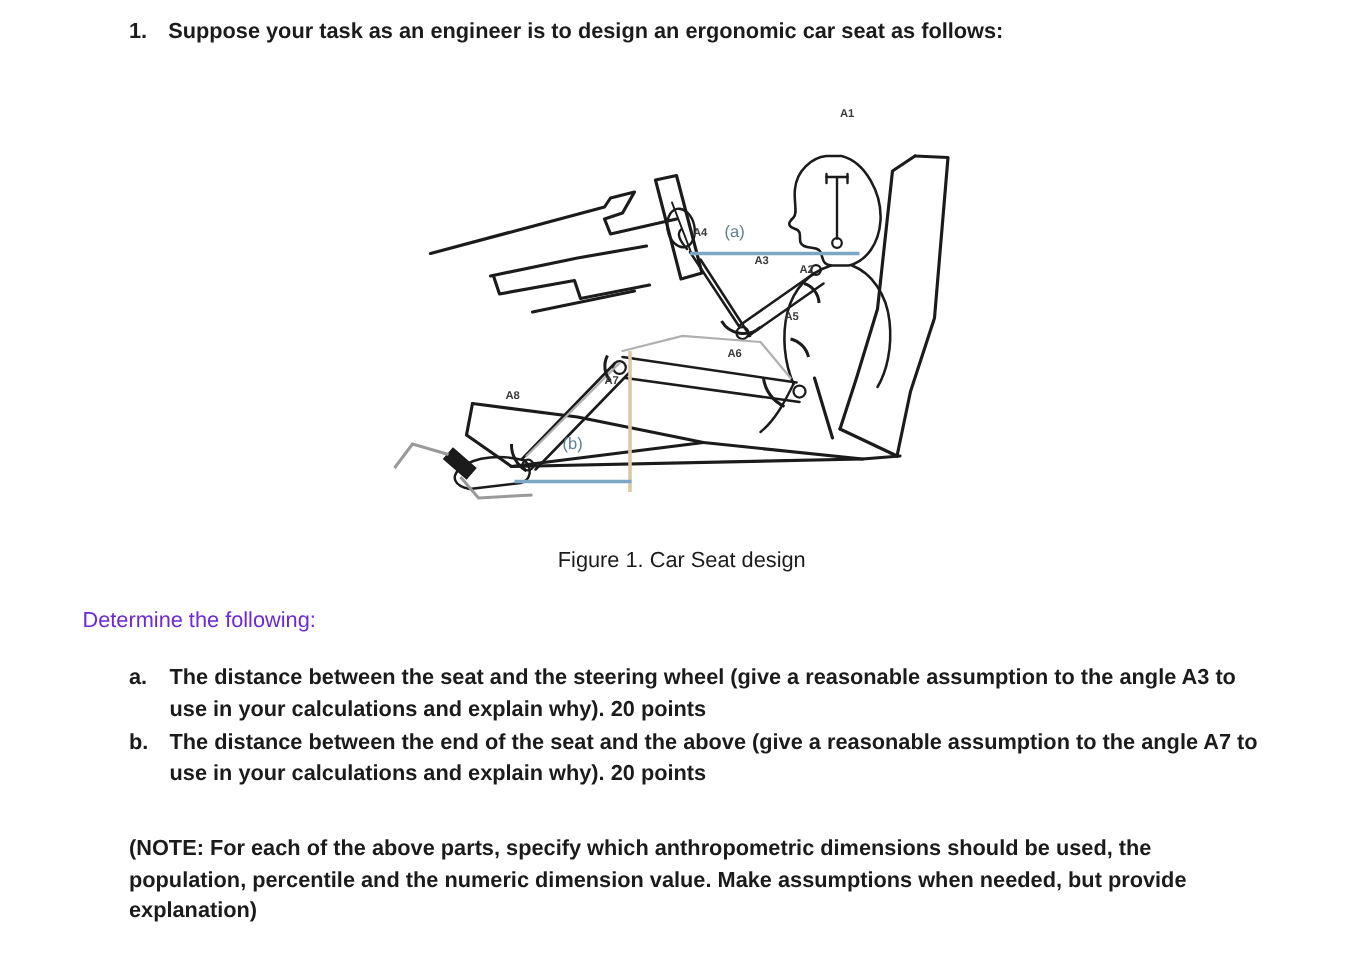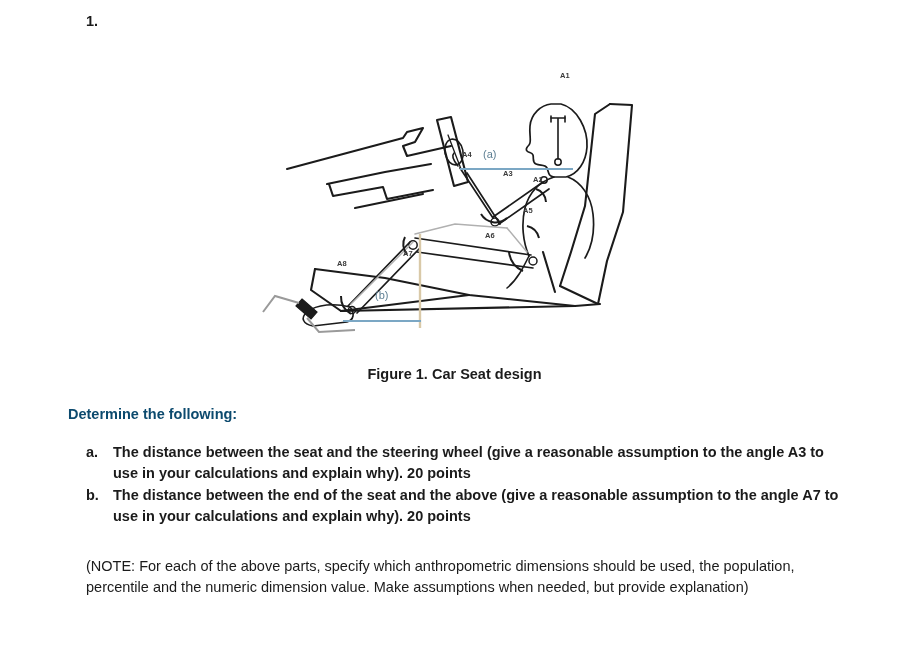--- a/index.html
+++ b/index.html
@@ -58,33 +58,33 @@
     width: 400px;
     height: 280px;
   }
   .fig-caption {
     position: absolute;
     left: 0;
     top: 366px;
     width: 909px;
     text-align: center;
     font-size: 14.5px;
-    font-weight: 700;
+    font-weight: 400;
     color: #1b1b1b;
   }
 
   
   .determine {
     position: absolute;
-    left: 68px;
+    left: 55px;
     top: 404px;
     font-size: 14.5px;
     line-height: 20px;
-    font-weight: 700;
-    color: #0c4a6e;
+    font-weight: 400;
+    color: #6d28d9;
   }
 
   .list {
     position: absolute;
     left: 86px;
     top: 442px;
     width: 760px;
   }
   .list-item {
     display: flex;
@@ -112,21 +112,21 @@
     margin-top: 38px;
   }
 
   .note {
     position: absolute;
     left: 86px;
     top: 556px;
     width: 745px;
     font-size: 14.5px;
     line-height: 20.5px;
-    font-weight: 400;
+    font-weight: 700;
     color: #1b1b1b;
   }
 
   
   .lbl {
     font-family: "Liberation Sans", sans-serif;
     fill: #3a3a3a;
     font-size: 7.5px;
     font-weight: 700;
   }
@@ -137,20 +137,21 @@
     font-weight: 500;
   }
 </style>
 </head>
 <body>
 
 <div class="page">
 
   <div class="q-row">
     <span class="q-num">1.</span>
+    <span class="q-text">Suppose your task as an engineer is to design an ergonomic car seat as follows:</span>
   </div>
 
   <div class="figure-wrap">
     <svg viewBox="0 0 400 280" xmlns="http://www.w3.org/2000/svg">
       <g fill="none" stroke="#1b1b1b" stroke-width="2.1" stroke-linejoin="round" stroke-linecap="round">
 
         <path d="M32 113 L148 82 L152 76 L168 72 L160 86 L148 90 L152 100 L196 90"></path>
         <path d="M72 128 L130 116 L176 108"></path>
         <path d="M74 128 L78 140 L128 131 L132 143 L178 134"></path>
         <path d="M100 152 L168 138"></path>

